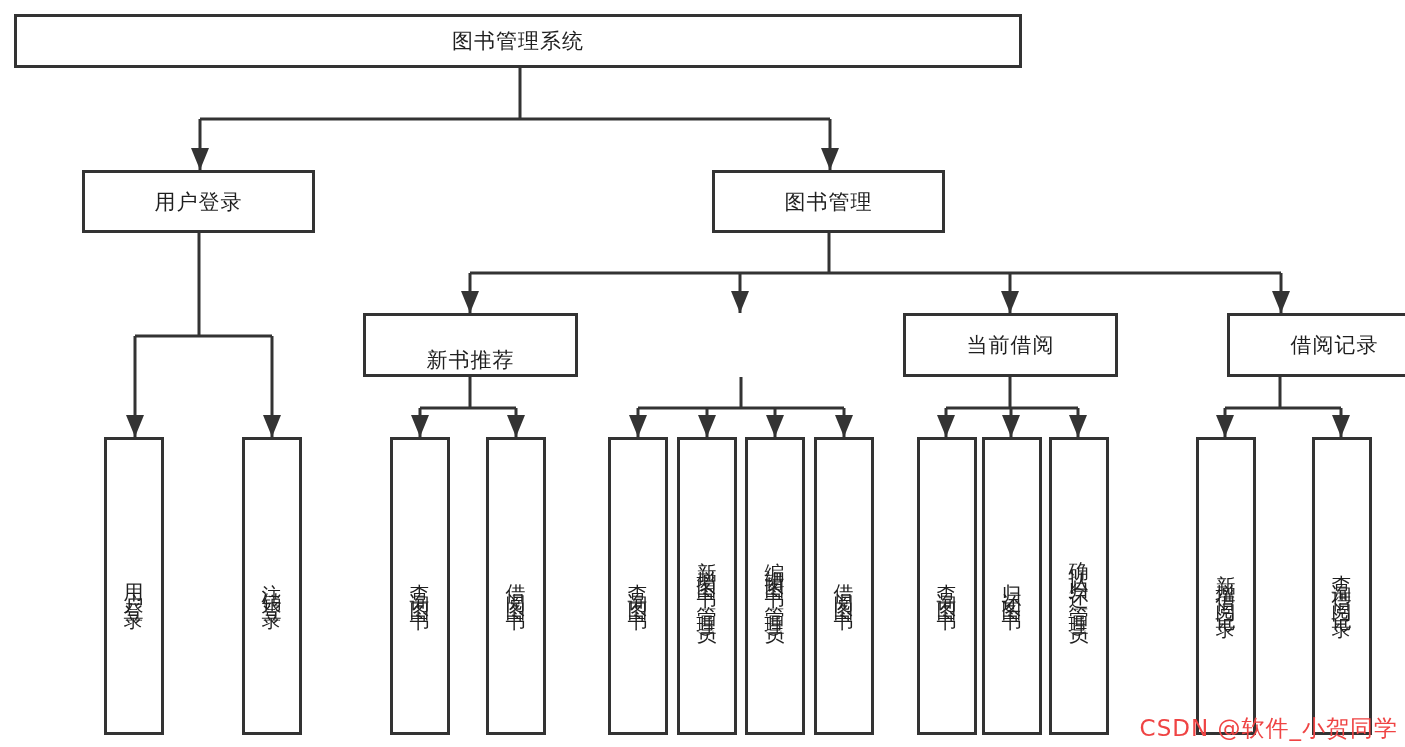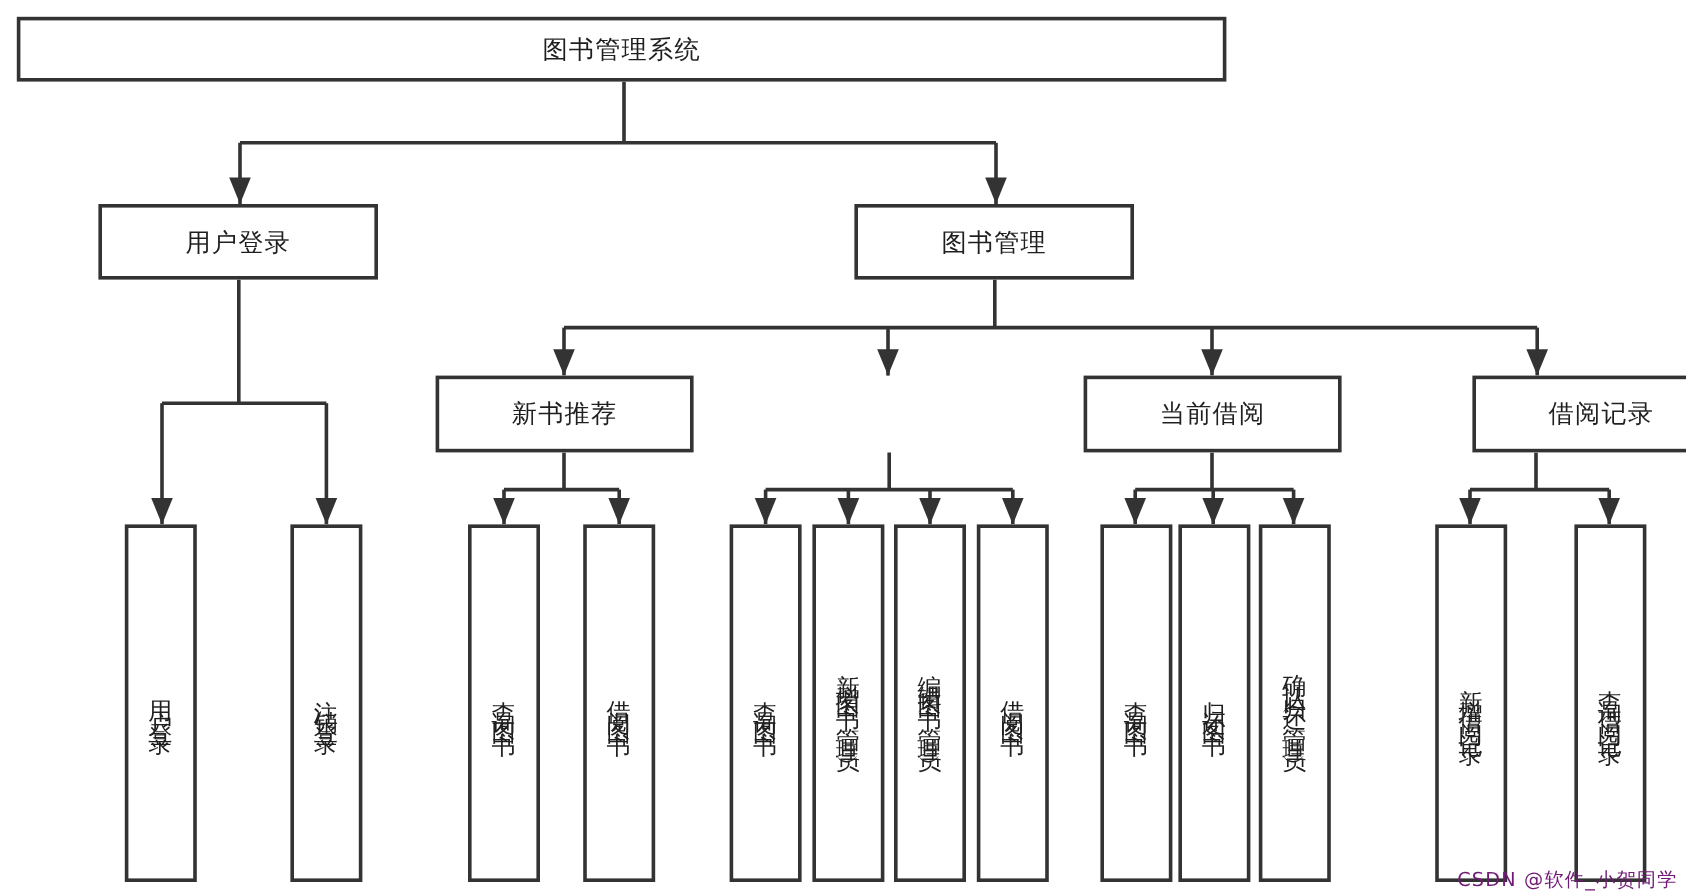--- a/index.html
+++ b/index.html
@@ -38,22 +38,22 @@
     white-space: nowrap;
   }
   .root  { left: 14px;  top: 14px;  width: 1008px; height: 54px; }
   .lvl2  { top: 170px; height: 63px; width: 233px; }
   .lvl3  { top: 313px; height: 64px; width: 215px; }
   .leaf  { top: 437px; height: 298px; width: 60px; }
   #watermark {
     position: absolute;
     right: 7px;
     bottom: 3px;
-    font-size: 16px;
-    color: #701a75;
+    font-size: 23px;
+    color: #ef4444;
     letter-spacing: 1px;
     white-space: nowrap;
     margin-left: 20px;
   }
 </style>
 </head>
 <body>
 
 <div id="stage">
 
@@ -105,21 +105,21 @@
     <span class="hlabel">图书管理系统</span>
   </div>
 
   <div class="box lvl2" style="left:82px;">
     <span class="hlabel">用户登录</span>
   </div>
   <div class="box lvl2" style="left:712px;align-items:center;">
     <span class="hlabel">图书管理</span>
   </div>
 
-  <div class="box lvl3" style="left:363px;">
+  <div class="box lvl3" style="left:363px;align-items:flex-end;">
     <span class="hlabel">新书推荐</span>
   </div>
   <div class="box lvl3" style="left:903px;">
     <span class="hlabel">当前借阅</span>
   </div>
   <div class="box lvl3" style="left:1227px;align-items:center;">
     <span class="hlabel">借阅记录</span>
   </div>
 
   <div class="box leaf" style="left:104px;">

